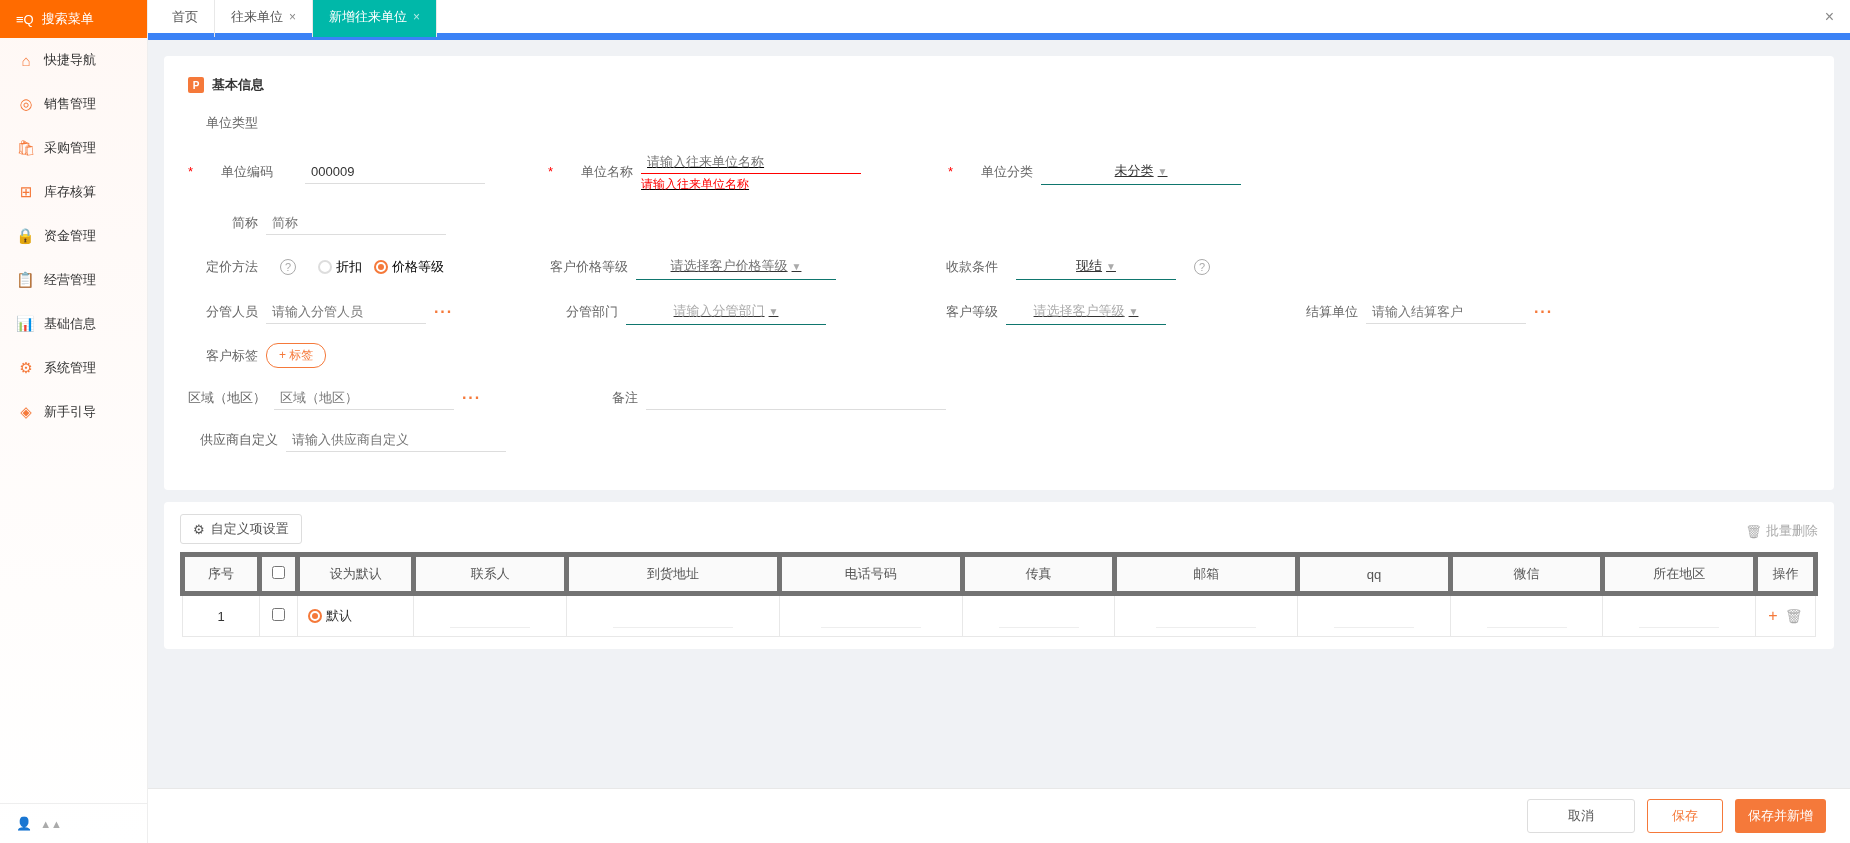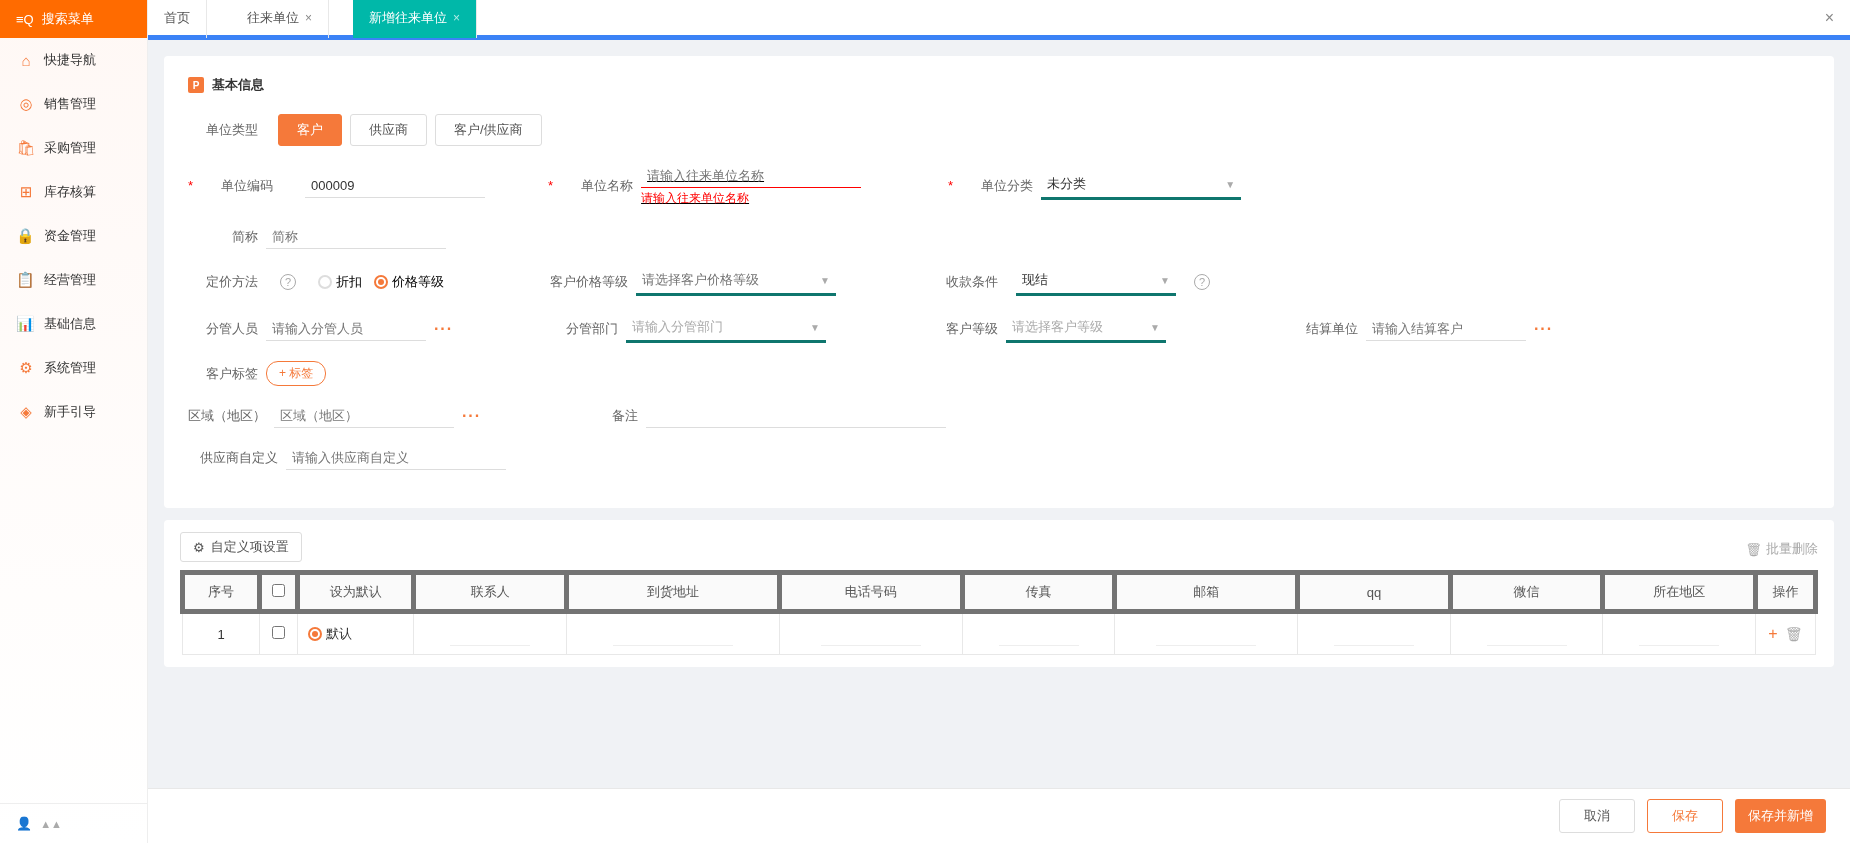--- a/index.html
+++ b/index.html
@@ -53,24 +53,23 @@
       display: flex;
       flex-direction: column;
       overflow: hidden;
     }
 
     
     .tab-bar {
       display: flex;
       align-items: center;
       background: #fff;
-      border-bottom: 5px solid #3b82f6;
+      border-bottom: 7px solid #3b82f6;
       height: 40px;
-      padding-left: 0;
-      gap: 24px;
+      padding-left: 8px;
     }
     .tab {
       display: flex;
       align-items: center;
       padding: 0 16px;
       height: 40px;
       cursor: pointer;
       color: #555;
       font-size: 13px;
       border-right: 1px solid #e8e8e8;
@@ -174,28 +173,29 @@
     }
     .form-input-wrap {
       display: flex;
       flex-direction: column;
       text-decoration: underline;
     }
     .form-select {
       display: flex;
       align-items: center;
       border: none;
-      border-bottom: 3px solid #0f766e;
+      border-bottom: 1px solid #0f766e;
       padding: 4px 6px;
       min-width: 160px;
       font-size: 13px;
       color: #333;
       cursor: pointer;
       background: transparent;
-      justify-content: space-between;
+      justify-content: center;
+      text-decoration: underline;
     }
     .form-select .chevron { color: #aaa; font-size: 10px; margin-left: 4px; }
     .more-btn {
       color: #f5793a;
       cursor: pointer;
       font-size: 16px;
       font-weight: bold;
       letter-spacing: 1px;
     }
 
@@ -322,21 +322,21 @@
     
     .footer-bar {
       background: #fff;
       border-top: 1px solid #e8e8e8;
       padding: 10px 24px;
       display: flex;
       justify-content: flex-end;
       gap: 12px;
     }
     .btn-cancel {
-      padding: 7px 24px;
+      padding: 7px 40px;
       border: 1px solid #ddd;
       border-radius: 3px;
       background: #fff;
       color: #555;
       cursor: pointer;
       font-size: 13px;
     }
     .btn-save {
       padding: 7px 24px;
       border: none;
@@ -432,25 +432,20 @@
 
     <div class="form-card">
       <div class="section-title">
         <span class="section-icon">P</span>
         <span>基本信息</span>
       </div>
 
       <div class="form-row">
         <div class="form-field" style="flex:none;align-items:center;gap:12px;">
           <span class="form-label">单位类型</span>
-          <div class="type-btn-group">
-            <button class="type-btn active">客户</button>
-            <button class="type-btn">供应商</button>
-            <button class="type-btn">客户/供应商</button>
-          </div>
         </div>
       </div>
 
       <div class="form-row">
 
         <div class="form-field" style="flex:1;max-width:360px;">
           <span class="required-star">*</span>
           <span class="form-label">单位编码</span>
           <input class="form-input" type="text" value="000009" style="width: 180px; margin-left: 24px;">
         </div>

